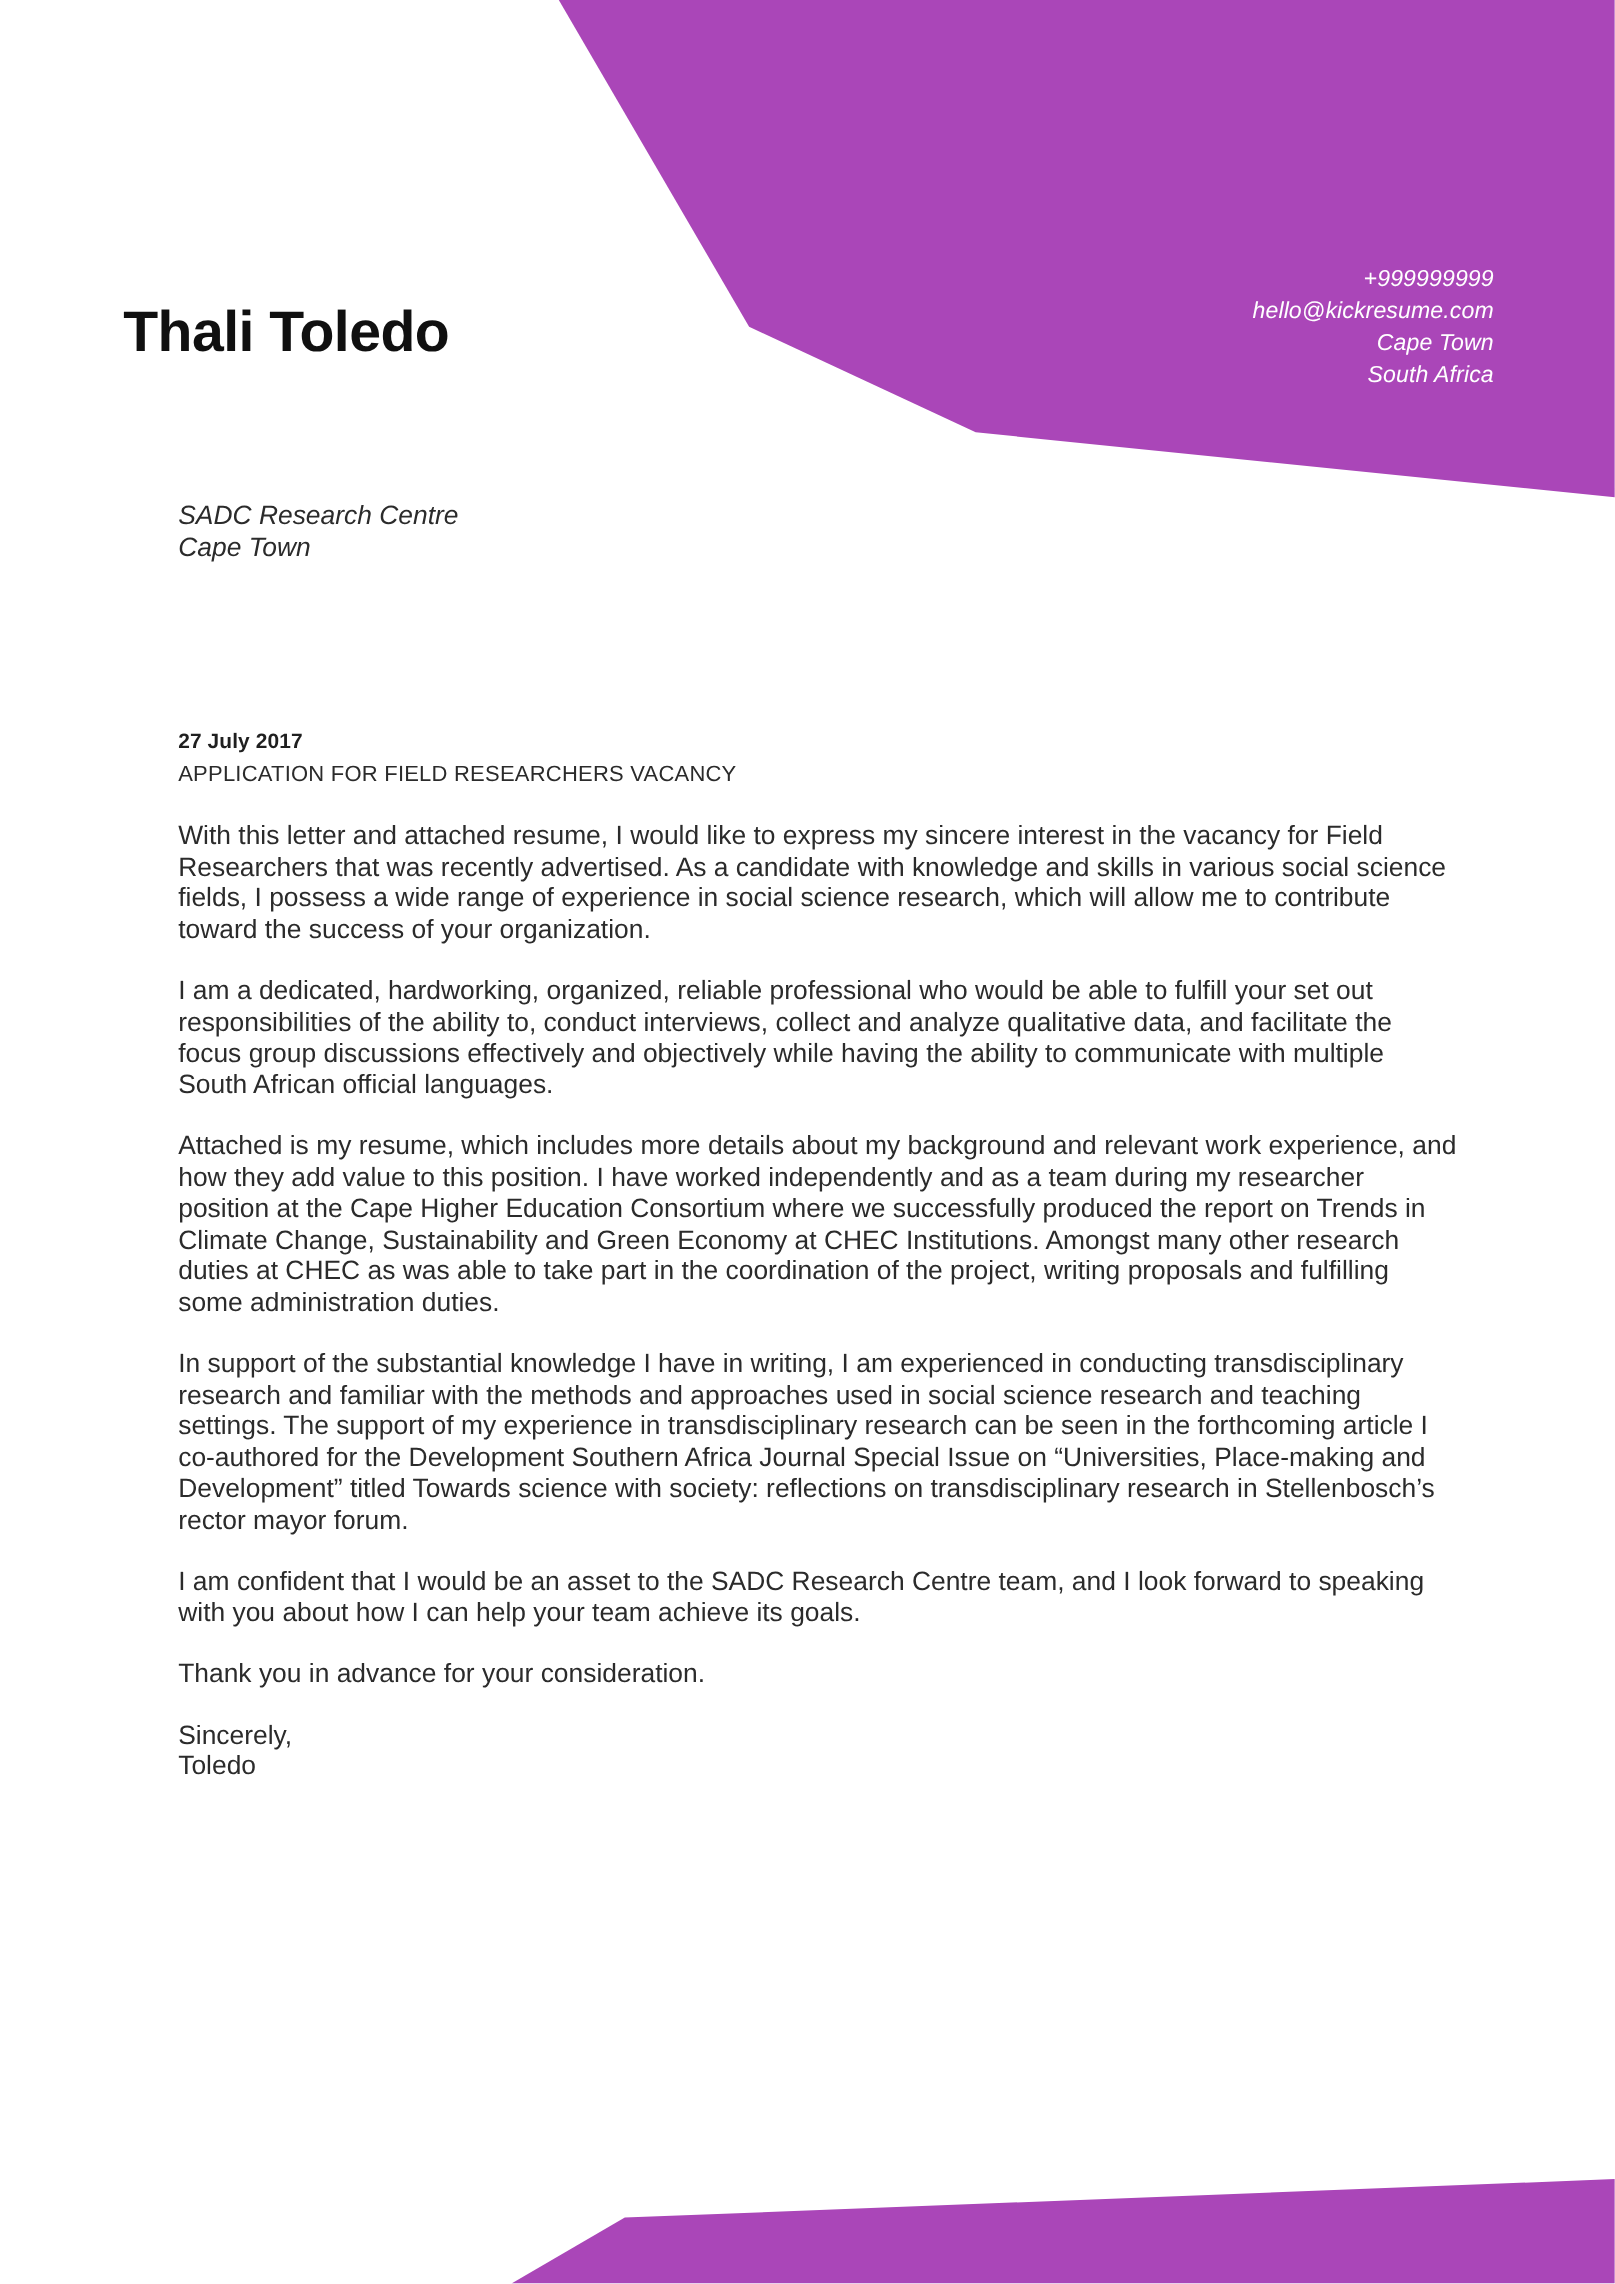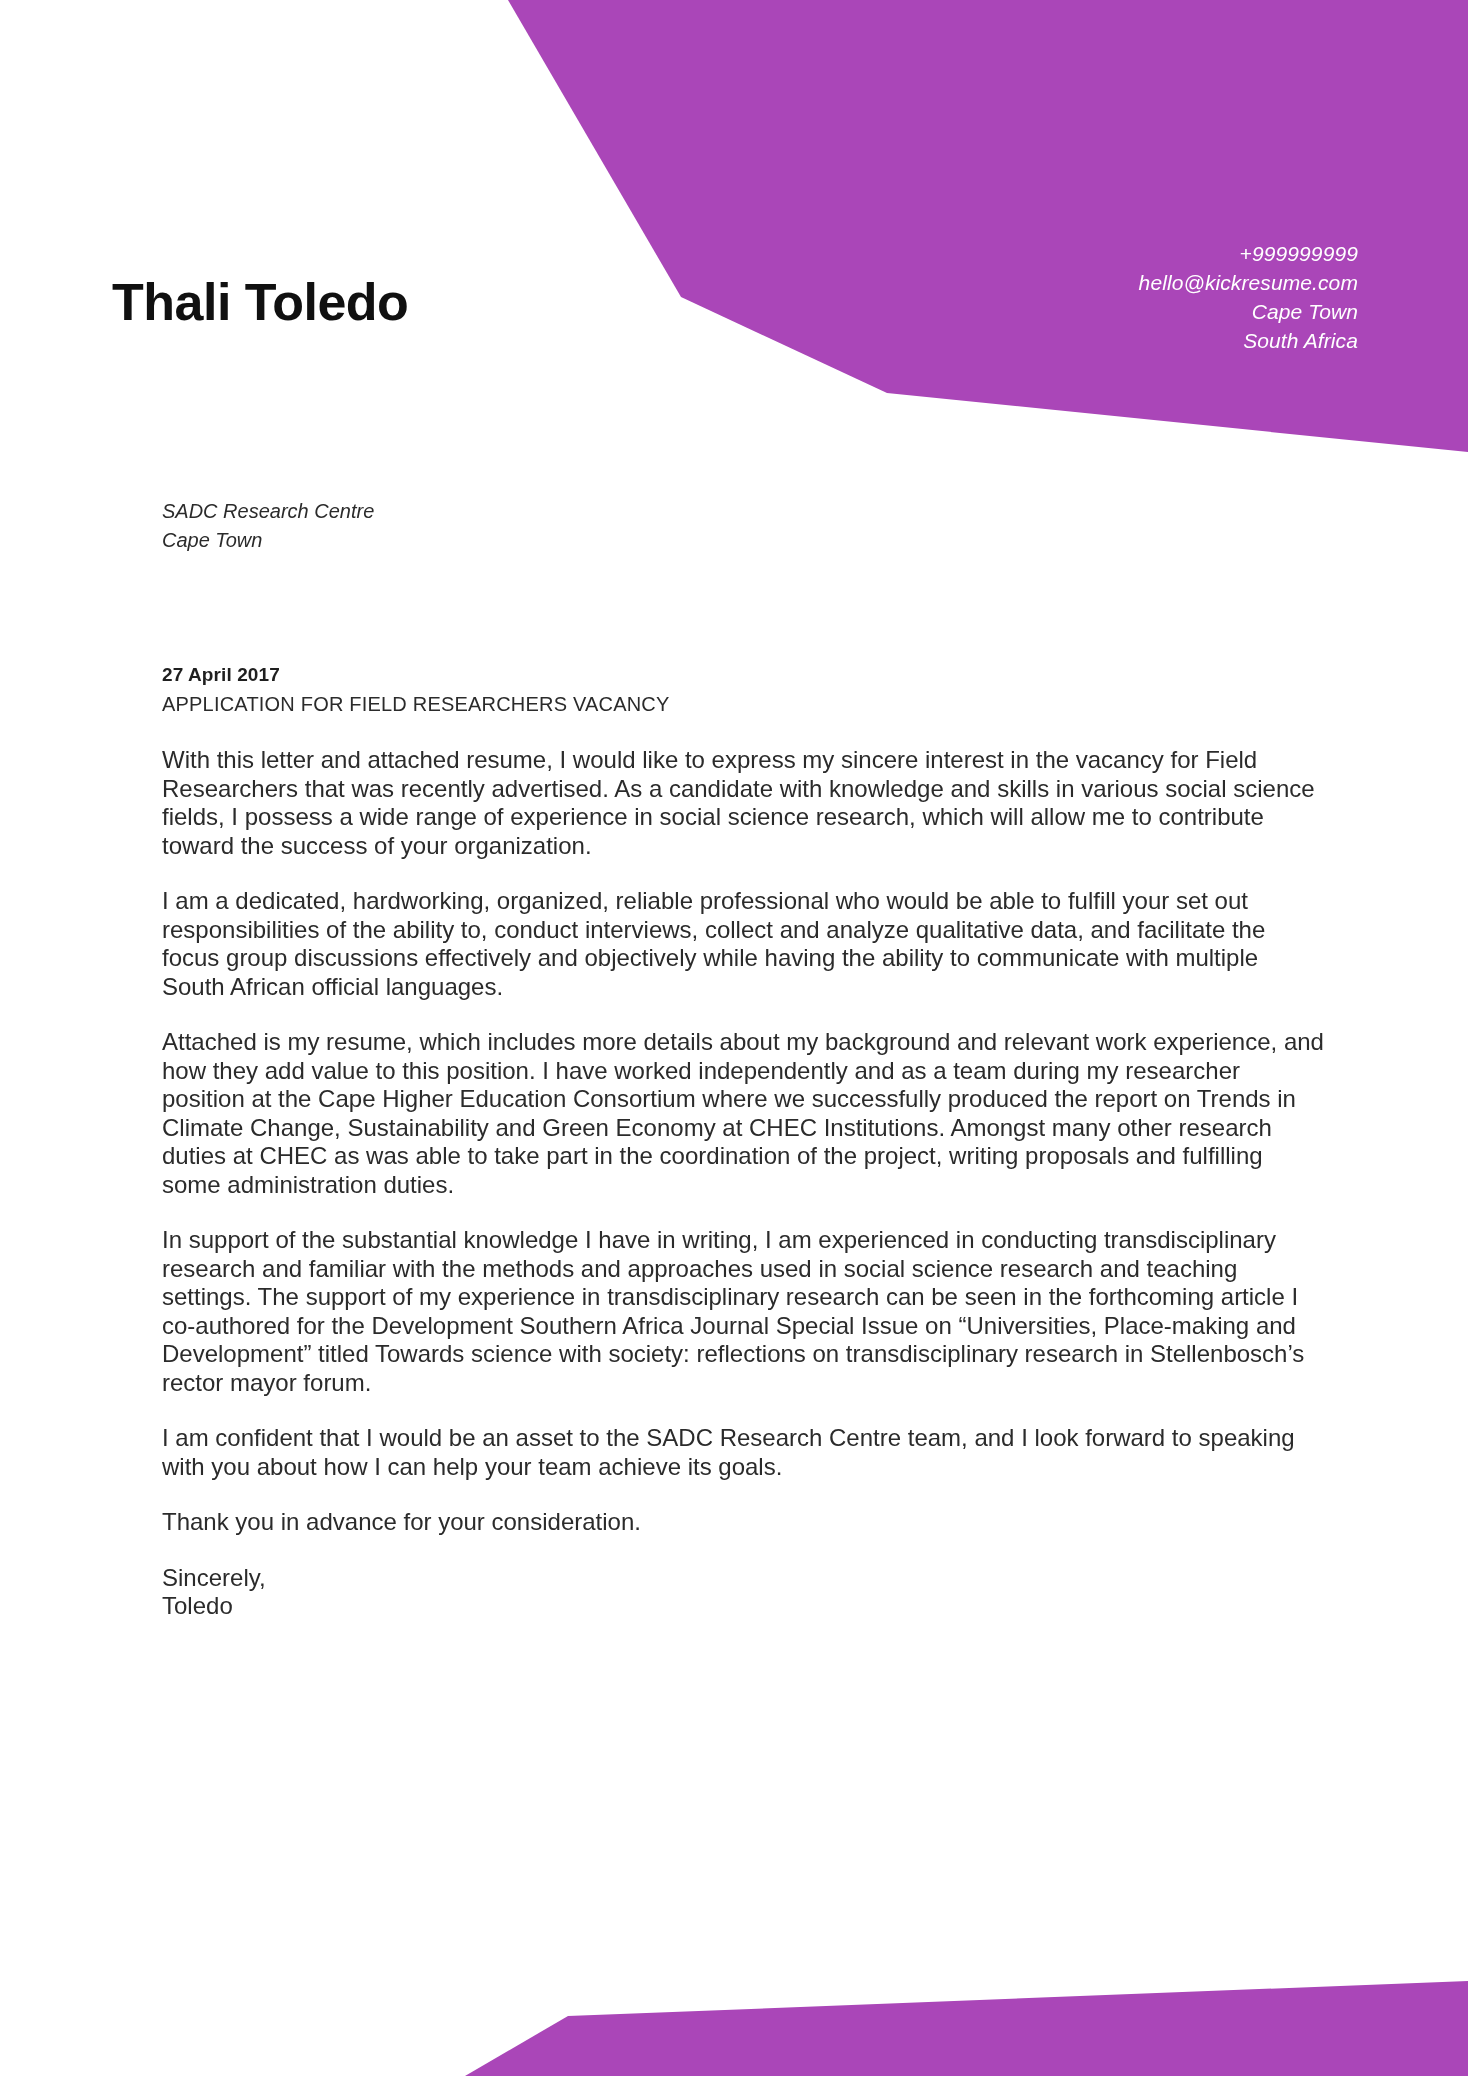--- a/index.html
+++ b/index.html
@@ -58,24 +58,23 @@
     letter-spacing:0.1px;
     margin-top:41px;
   }
   .contact-line { display:block; white-space:nowrap; }
 
   
   .recipient {
     position:absolute;
     left:162px;
     top:454px;
-    font-size:20px;
+    font-size:24px;
     line-height:29px;
     color:#2b2b2b;
-    margin-top:43px;
   }
   .recipient-line { display:block; }
 
   
   .letter {
     position:absolute;
     left:162px;
     top:661px;
     width:1165px;
   }
@@ -130,21 +129,21 @@
   </address>
 </header>
 
 <address class="recipient">
   <span class="recipient-line">SADC Research Centre</span>
   <span class="recipient-line">Cape Town</span>
 </address>
 
 <main class="letter">
 
-  <div class="letter-date">27 April 2017</div>
+  <div class="letter-date">27 July 2017</div>
 
   <div class="letter-subject">APPLICATION FOR FIELD RESEARCHERS VACANCY</div>
 
   <p class="letter-para">With this letter and attached resume, I would like to express my sincere interest in the vacancy for Field Researchers that was recently advertised. As a candidate with knowledge and skills in various social science fields, I possess a wide range of experience in social science research,  which will allow me to contribute toward the success of your organization.</p>
   <p class="letter-para">I am a dedicated, hardworking, organized, reliable professional who would be able to fulfill your set out responsibilities of the ability to, conduct interviews, collect and analyze qualitative data, and facilitate the focus group discussions effectively and objectively while having the ability to communicate with multiple South African official languages.</p>
   <p class="letter-para">Attached is my resume, which includes more details about my background and relevant work experience, and how they add value to this position. I have worked independently and as a team during my researcher position at the Cape Higher Education Consortium where we successfully produced the report on Trends in Climate Change, Sustainability and Green Economy at CHEC Institutions. Amongst many other research duties at CHEC as was able to take part in the coordination of the project, writing proposals and fulfilling some administration duties.</p>
   <p class="letter-para">In support of the substantial knowledge I have in writing, I am experienced in conducting transdisciplinary research and familiar with the methods and approaches used in social science research and teaching settings. The support of my experience in transdisciplinary research can be seen in the forthcoming article I co-authored for the Development Southern Africa Journal Special  Issue on “Universities, Place-making and Development” titled Towards science with society: reflections on transdisciplinary research in Stellenbosch’s rector mayor forum.</p>
   <p class="letter-para">I am confident that I would be an asset to the SADC Research Centre team, and I look forward to speaking with you about how I can help your team achieve its goals.</p>
   <p class="letter-para">Thank you in advance for your consideration.</p>
 

